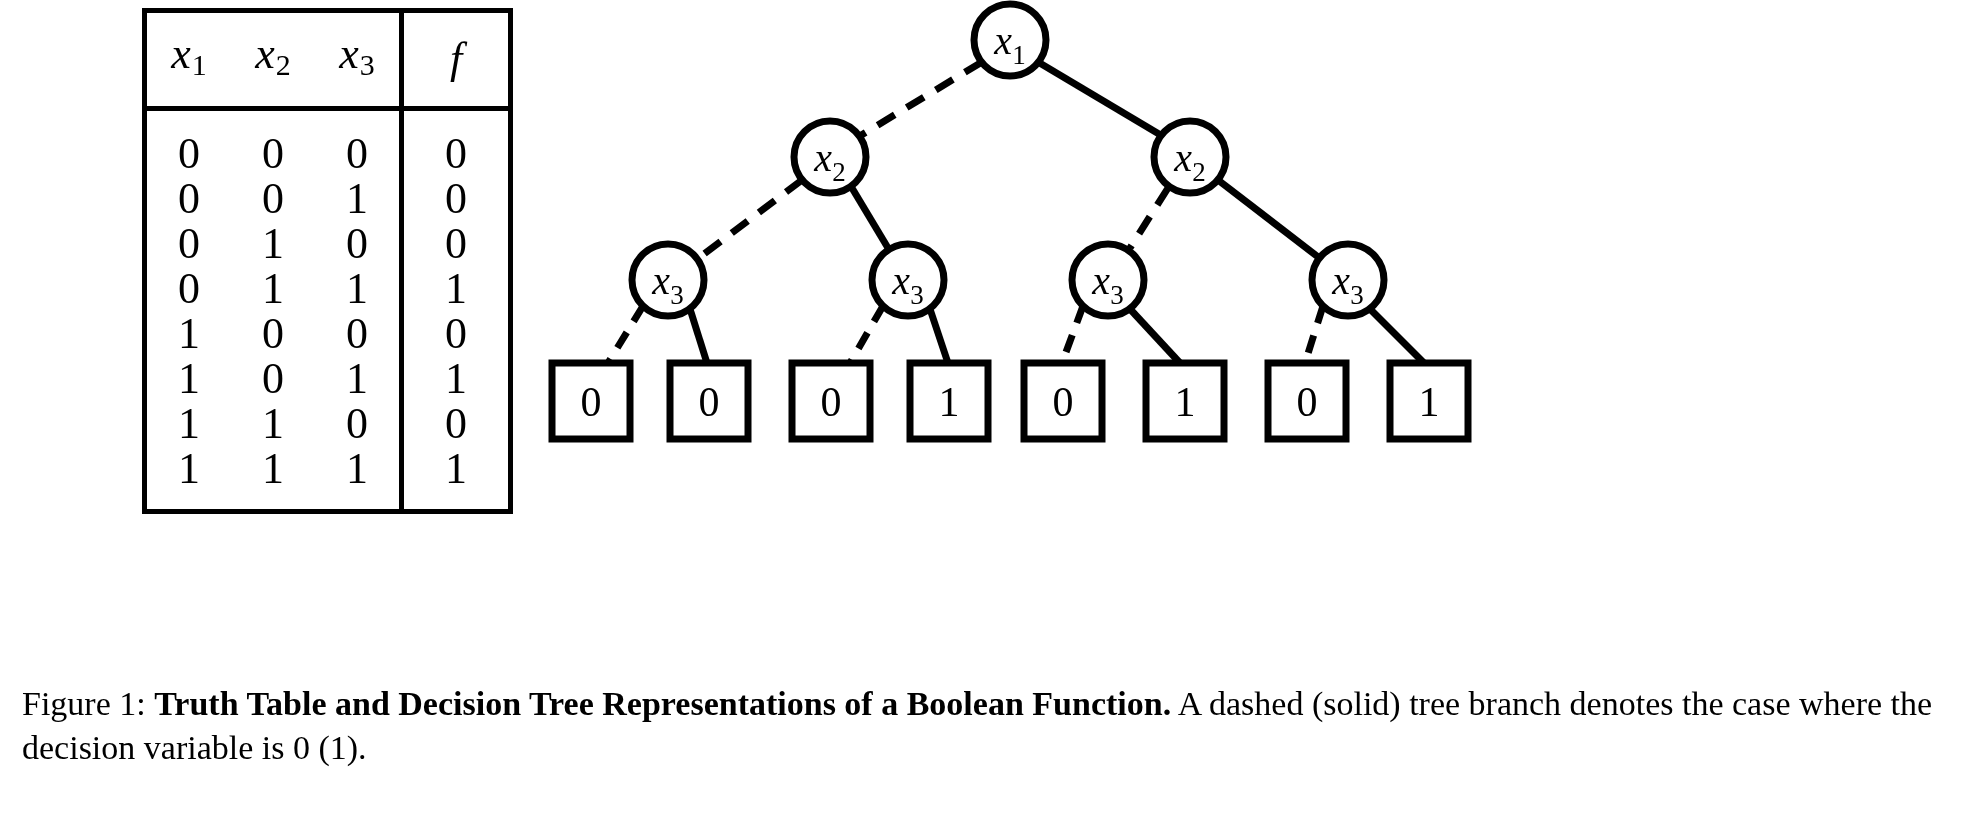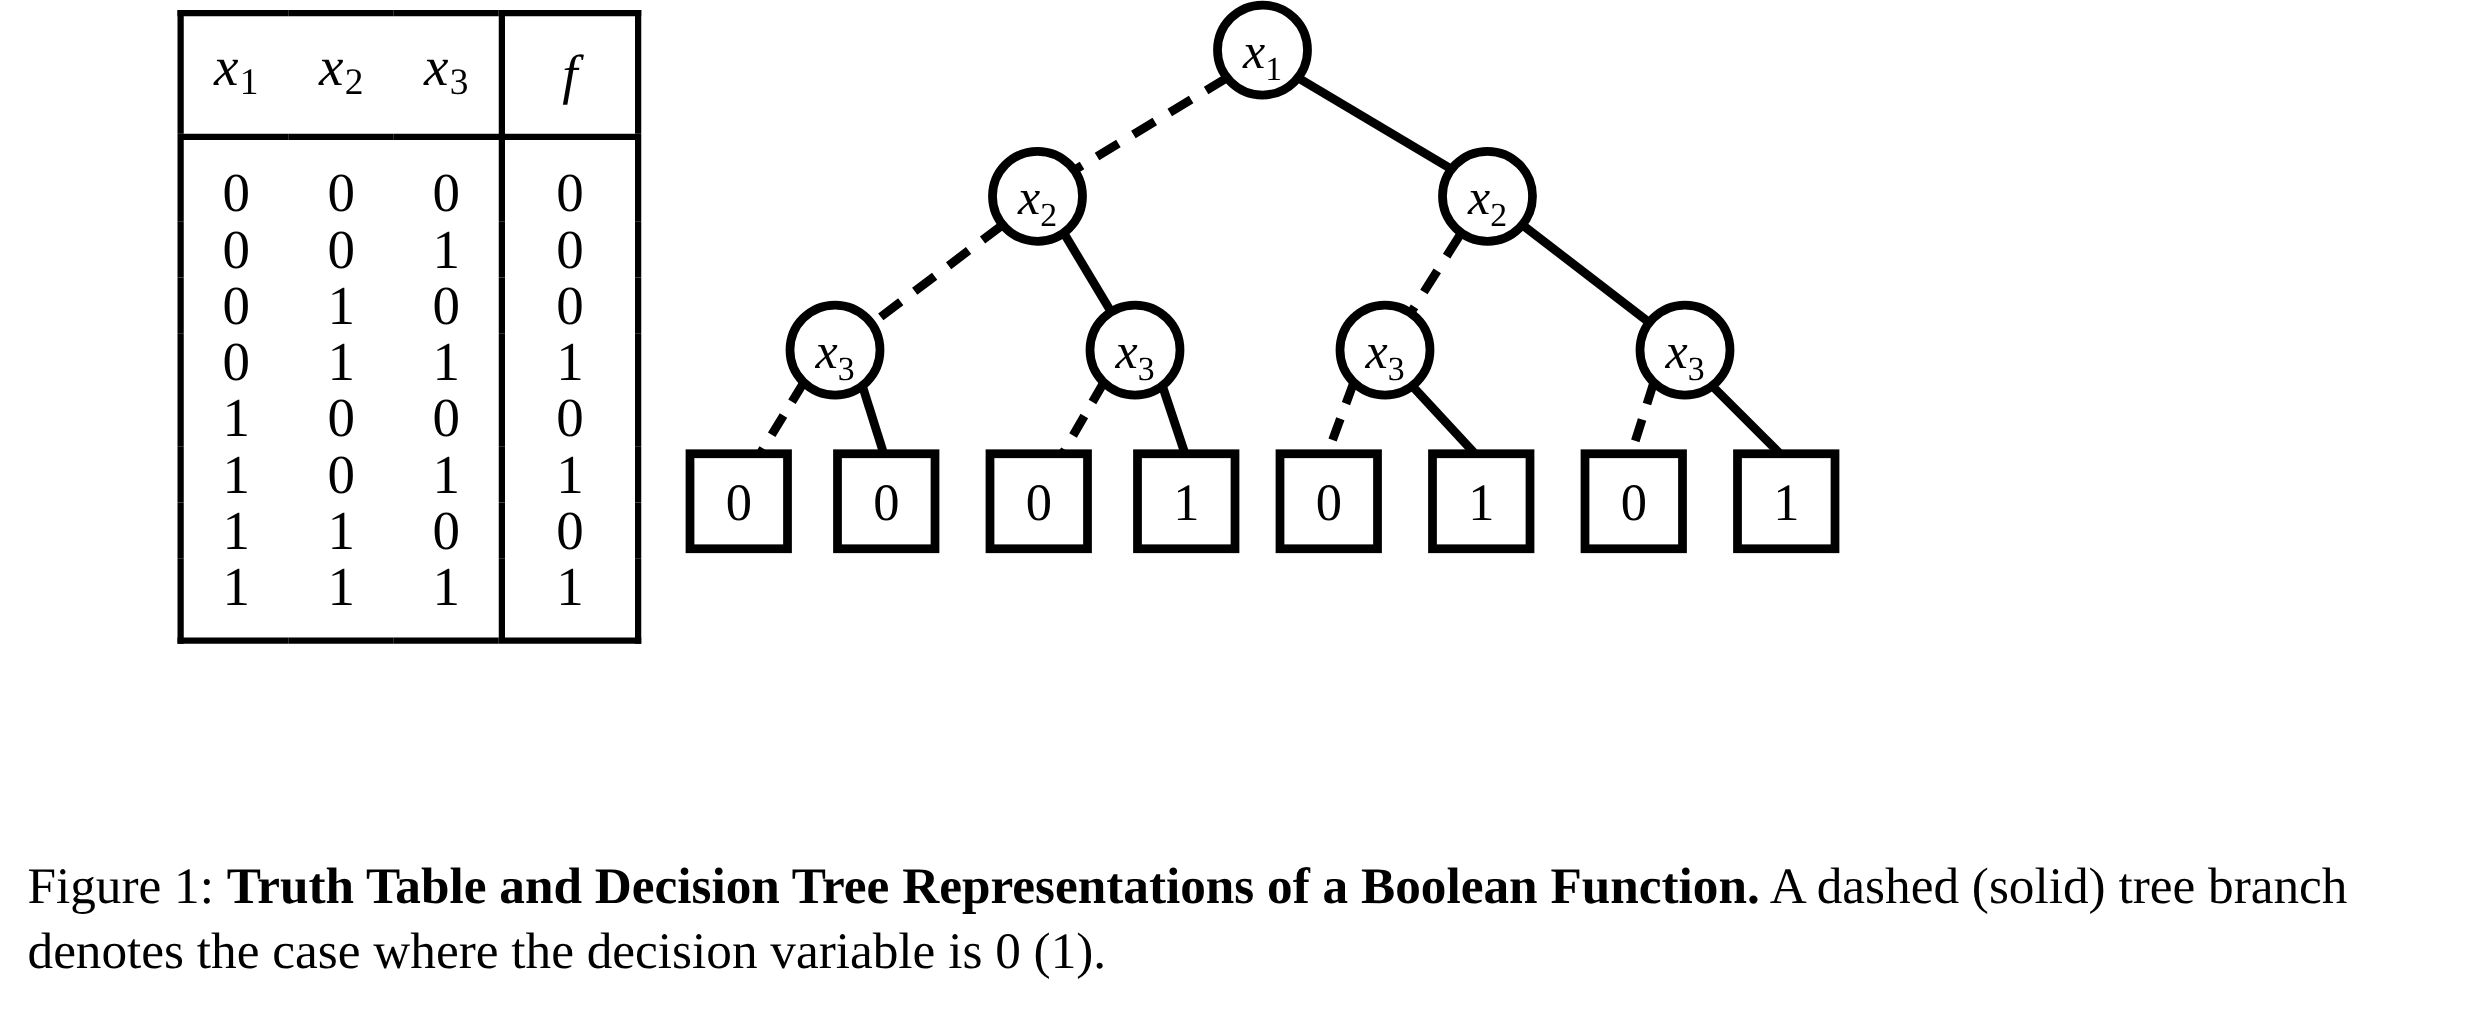--- a/index.html
+++ b/index.html
@@ -94,21 +94,21 @@
     font-style: normal;
     font-size: 42px;
   }
 
   
   .caption {
     position: absolute;
     left: 22px;
     top: 682px;
     width: 1940px;
-    font-size: 41px;
+    font-size: 34px;
     line-height: 1.28;
     font-family: "Liberation Serif", "DejaVu Serif", serif;
     text-align: left;
   }
   .caption b { font-weight: bold; }
 </style>
 </head>
 <body>
 
 <div id="figure-root">

